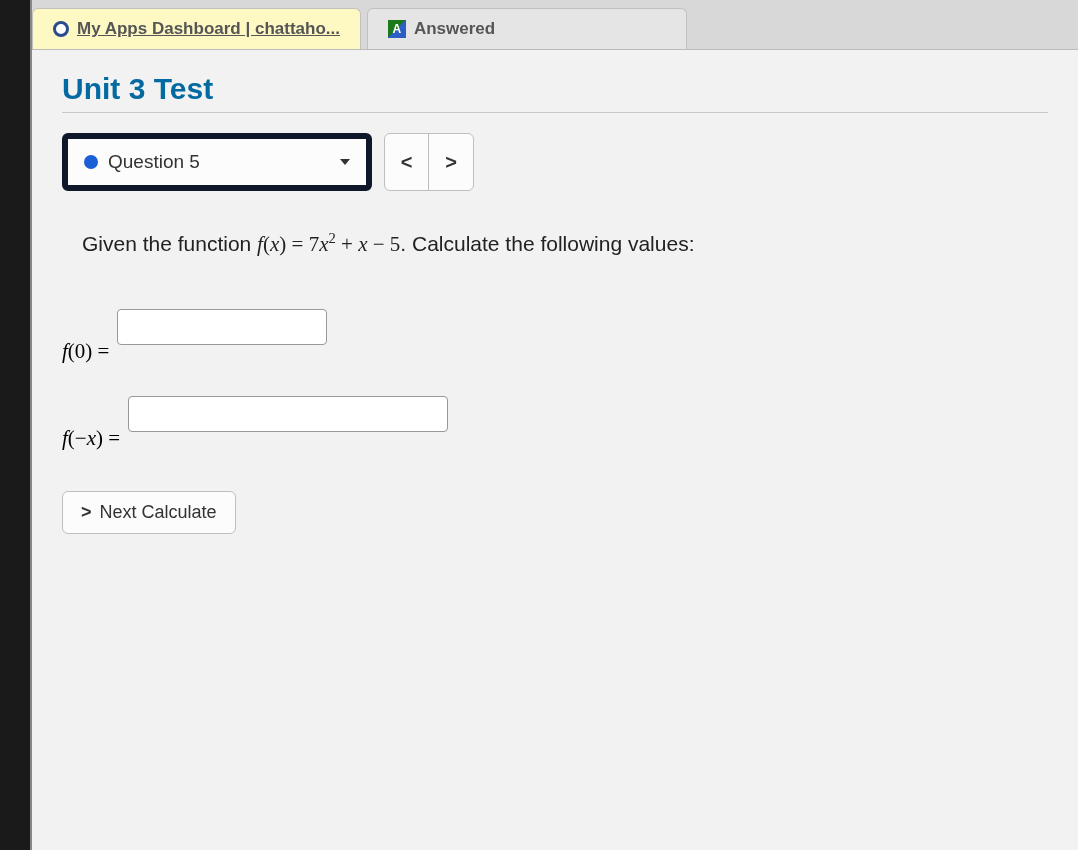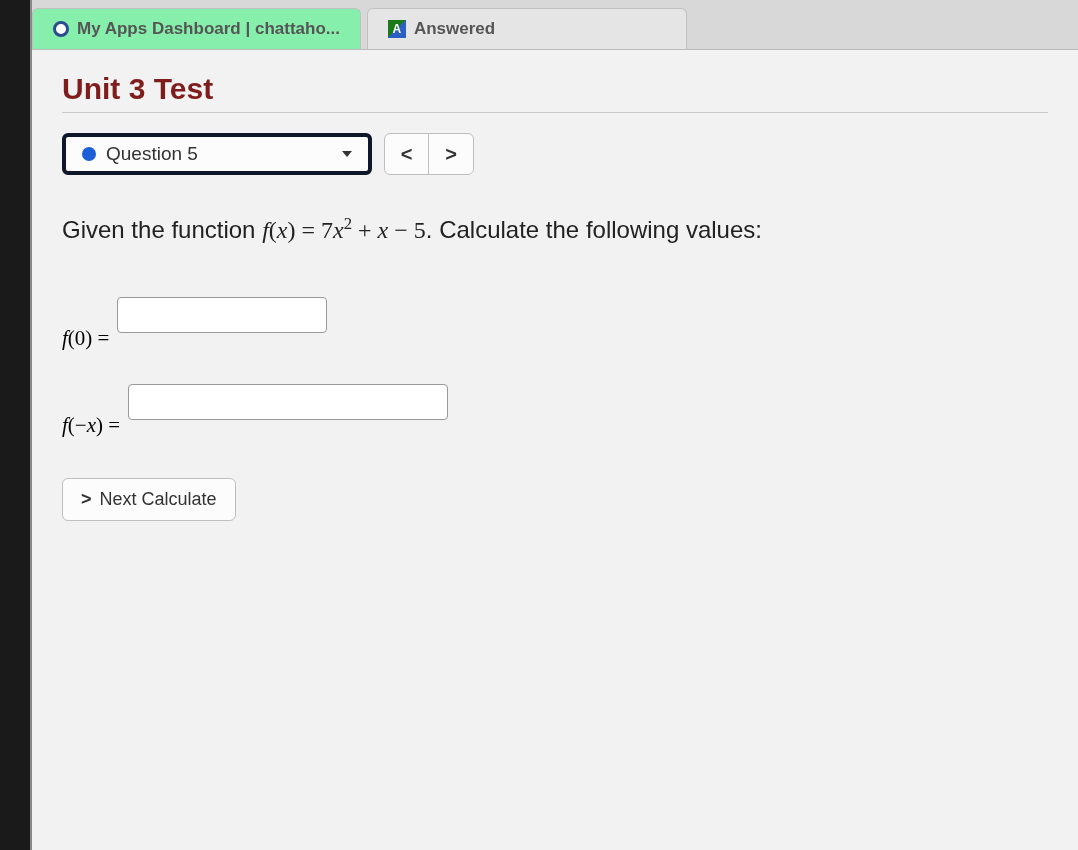--- a/index.html
+++ b/index.html
@@ -39,21 +39,22 @@
       border-bottom: none;
       border-radius: 6px 6px 0 0;
       margin-right: 6px;
       color: #555;
       font-weight: 600;
       font-size: 17px;
       min-width: 280px;
       cursor: pointer;
     }
     .tab.active {
-      background: #86efac;
+      background: #fef9c3;
+      text-decoration: underline;
     }
     .tab-o-icon {
       width: 16px; height: 16px;
       border: 3px solid #2b4b8f;
       border-radius: 50%;
       background: #fff;
       display: inline-block;
     }
     .tab-a-icon {
       width: 18px; height: 18px;
@@ -65,21 +66,21 @@
       font-weight:700;
       font-size:12px;
     }
     .content-area {
       padding: 22px 30px;
       background: #f2f2f2;
     }
     .test-title {
       font-size: 30px;
       font-weight: 700;
-      color: #7f1d1d;
+      color: #0369a1;
       margin-bottom: 6px;
     }
     .test-meta {
       font-size: 19px;
       color: #444;
       margin-bottom: 18px;
     }
     .test-meta span { margin-right: 18px; }
     .divider {
       border-top: 1px solid #c9c9c9;
@@ -87,24 +88,24 @@
     }
     .q-controls {
       display: flex;
       gap: 12px;
       margin-bottom: 36px;
     }
     .q-dropdown {
       display: flex;
       align-items: center;
       gap: 10px;
-      border: 4px solid #0f172a;
+      border: 6px solid #0f172a;
       background: #fcfcfc;
       border-radius: 6px;
-      padding: 6px 16px;
+      padding: 12px 16px;
       width: 310px;
       cursor: pointer;
       font-size: 19px;
       color: #333;
       justify-content: space-between;
     }
     .q-dropdown-left { display:flex; align-items:center; gap:10px; }
     .blue-dot {
       width: 14px; height: 14px;
       background: #1a5fd6;
@@ -128,24 +129,25 @@
       display: flex;
       align-items: center;
       justify-content: center;
       font-size: 20px;
       font-weight: 700;
       color: #333;
       cursor: pointer;
     }
     .nav-btn:first-child { border-right: 1px solid #bfbfbf; }
     .prompt {
-      font-size: 24px;
+      font-size: 21px;
       color: #222;
       margin-bottom: 30px;
       line-height: 1.5;
+      margin-left: 20px;
     }
     .math {
       font-family: 'Times New Roman', Times, serif;
       font-style: italic;
     }
     .math .nrm { font-style: normal; }
     .sup { font-size: 0.7em; vertical-align: super; font-style: normal; }
     .answer-row {
       display: flex;
       align-items: center;

